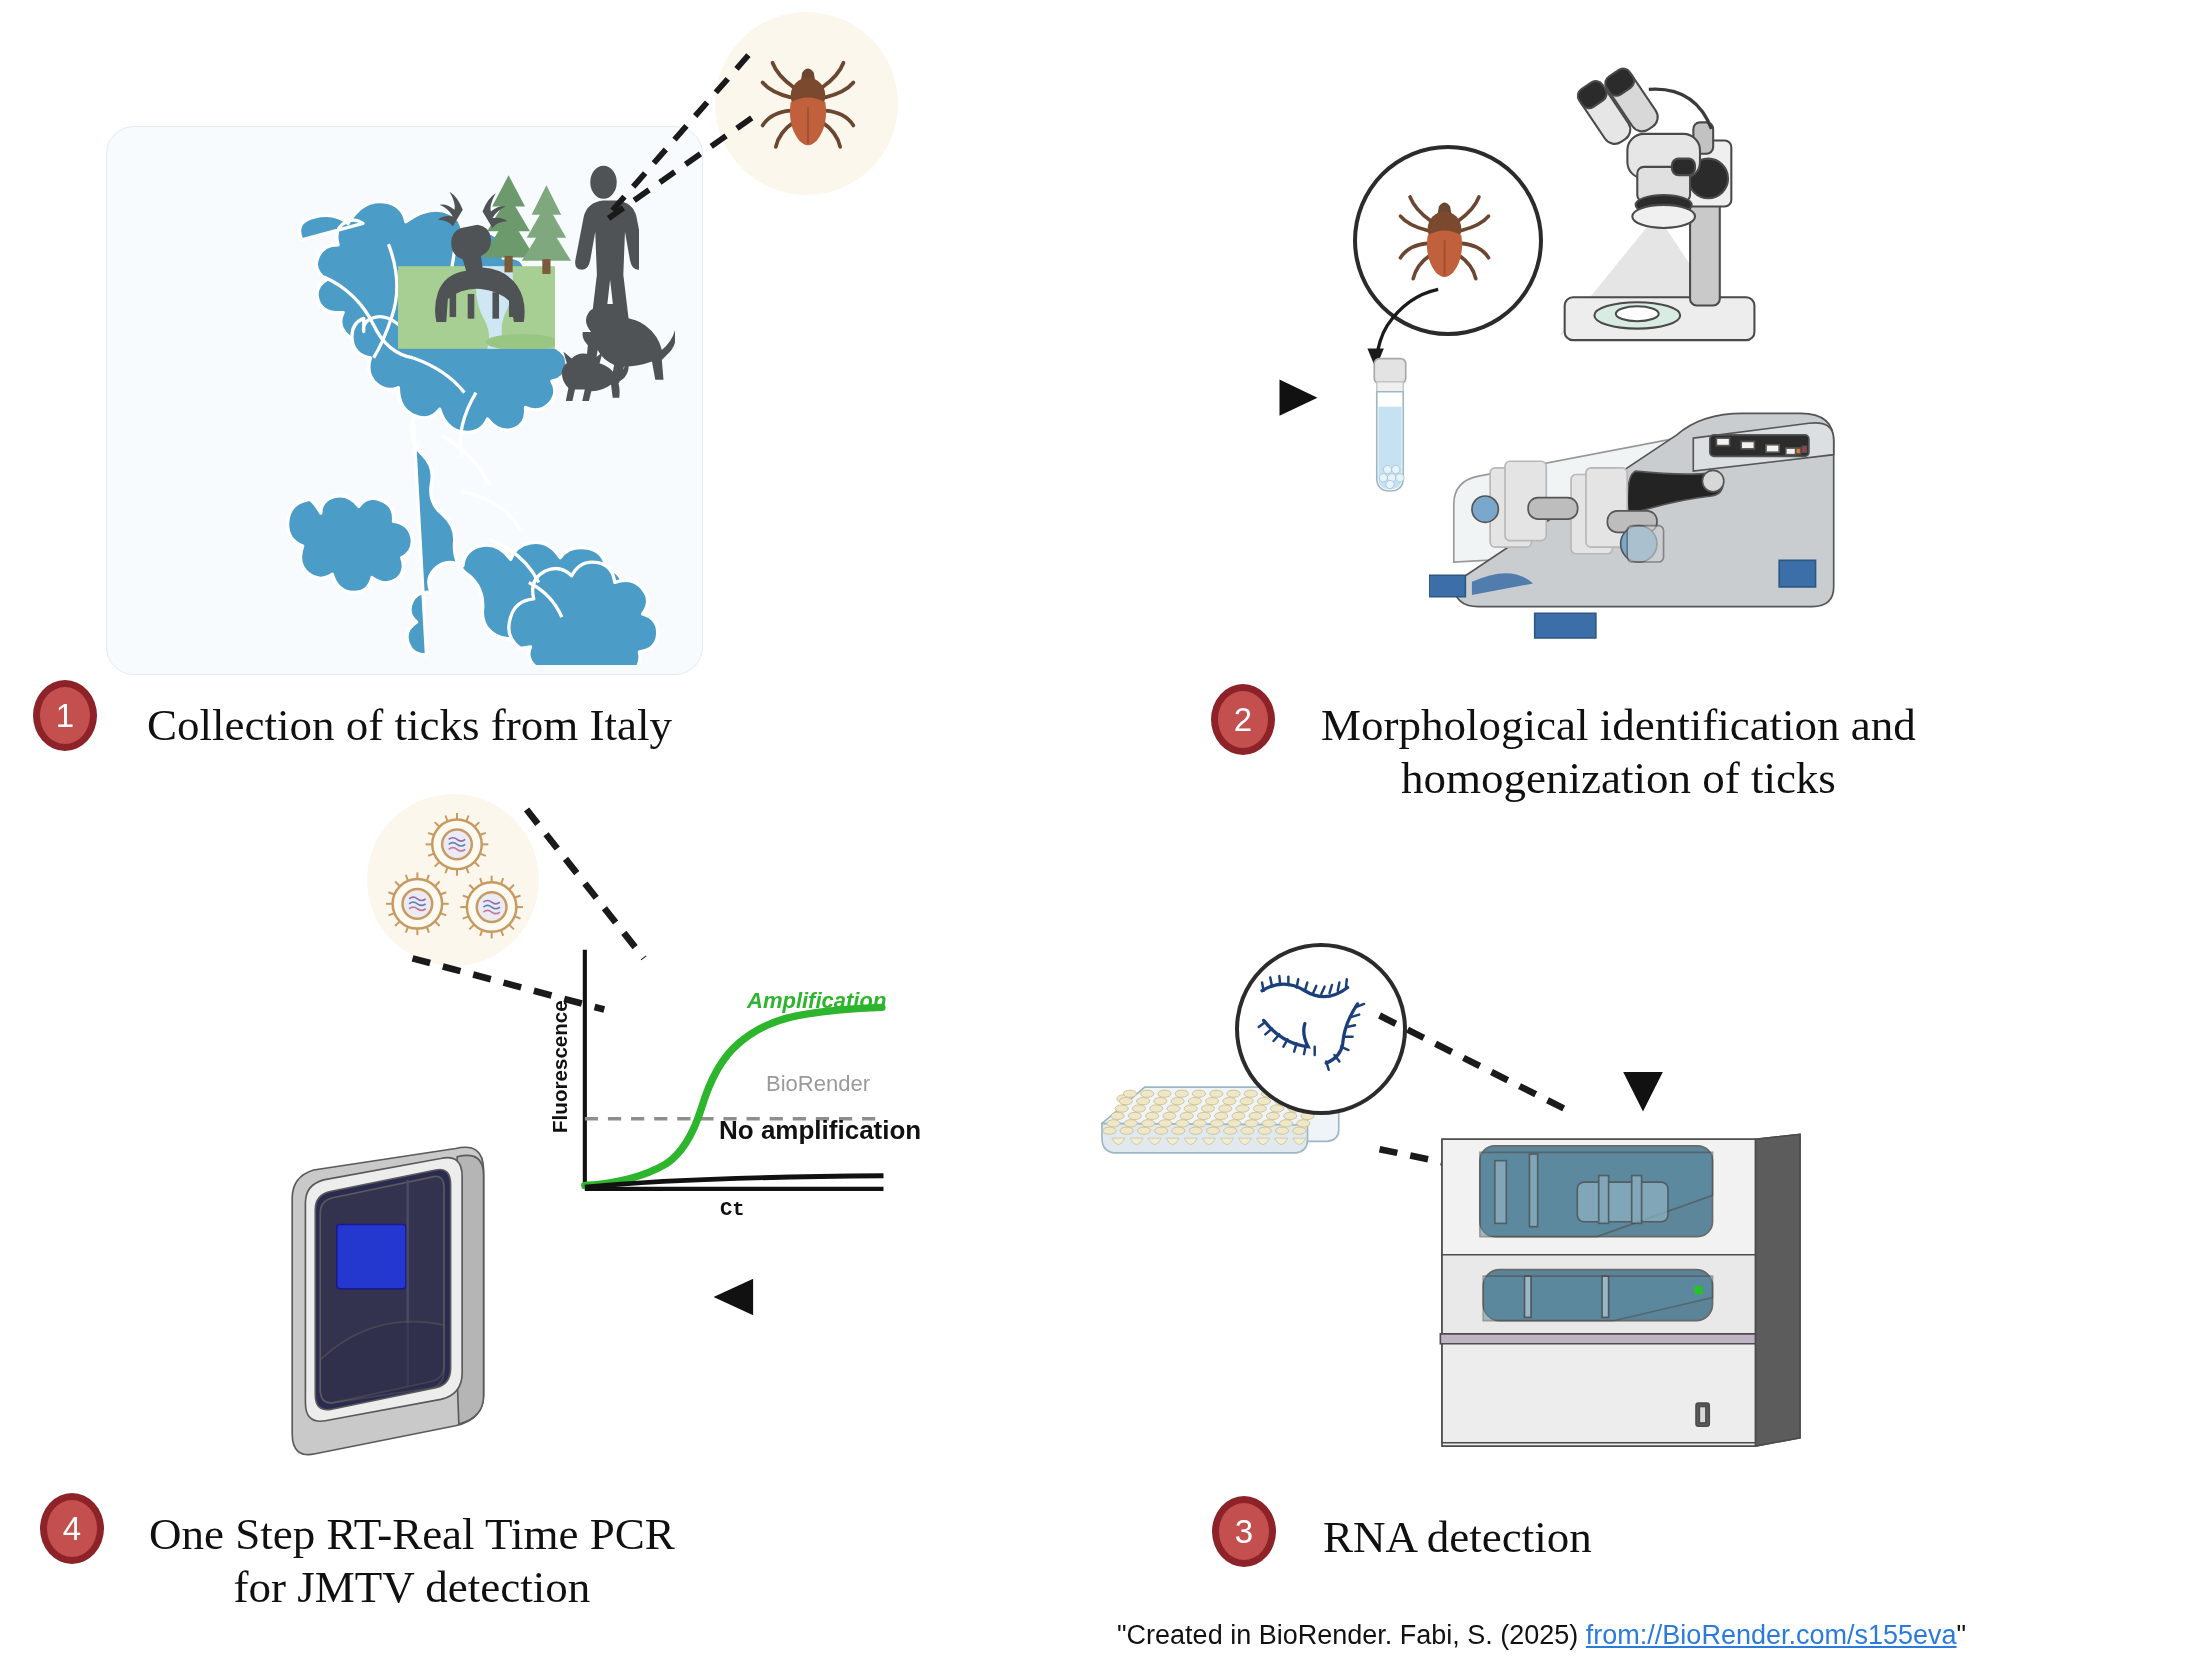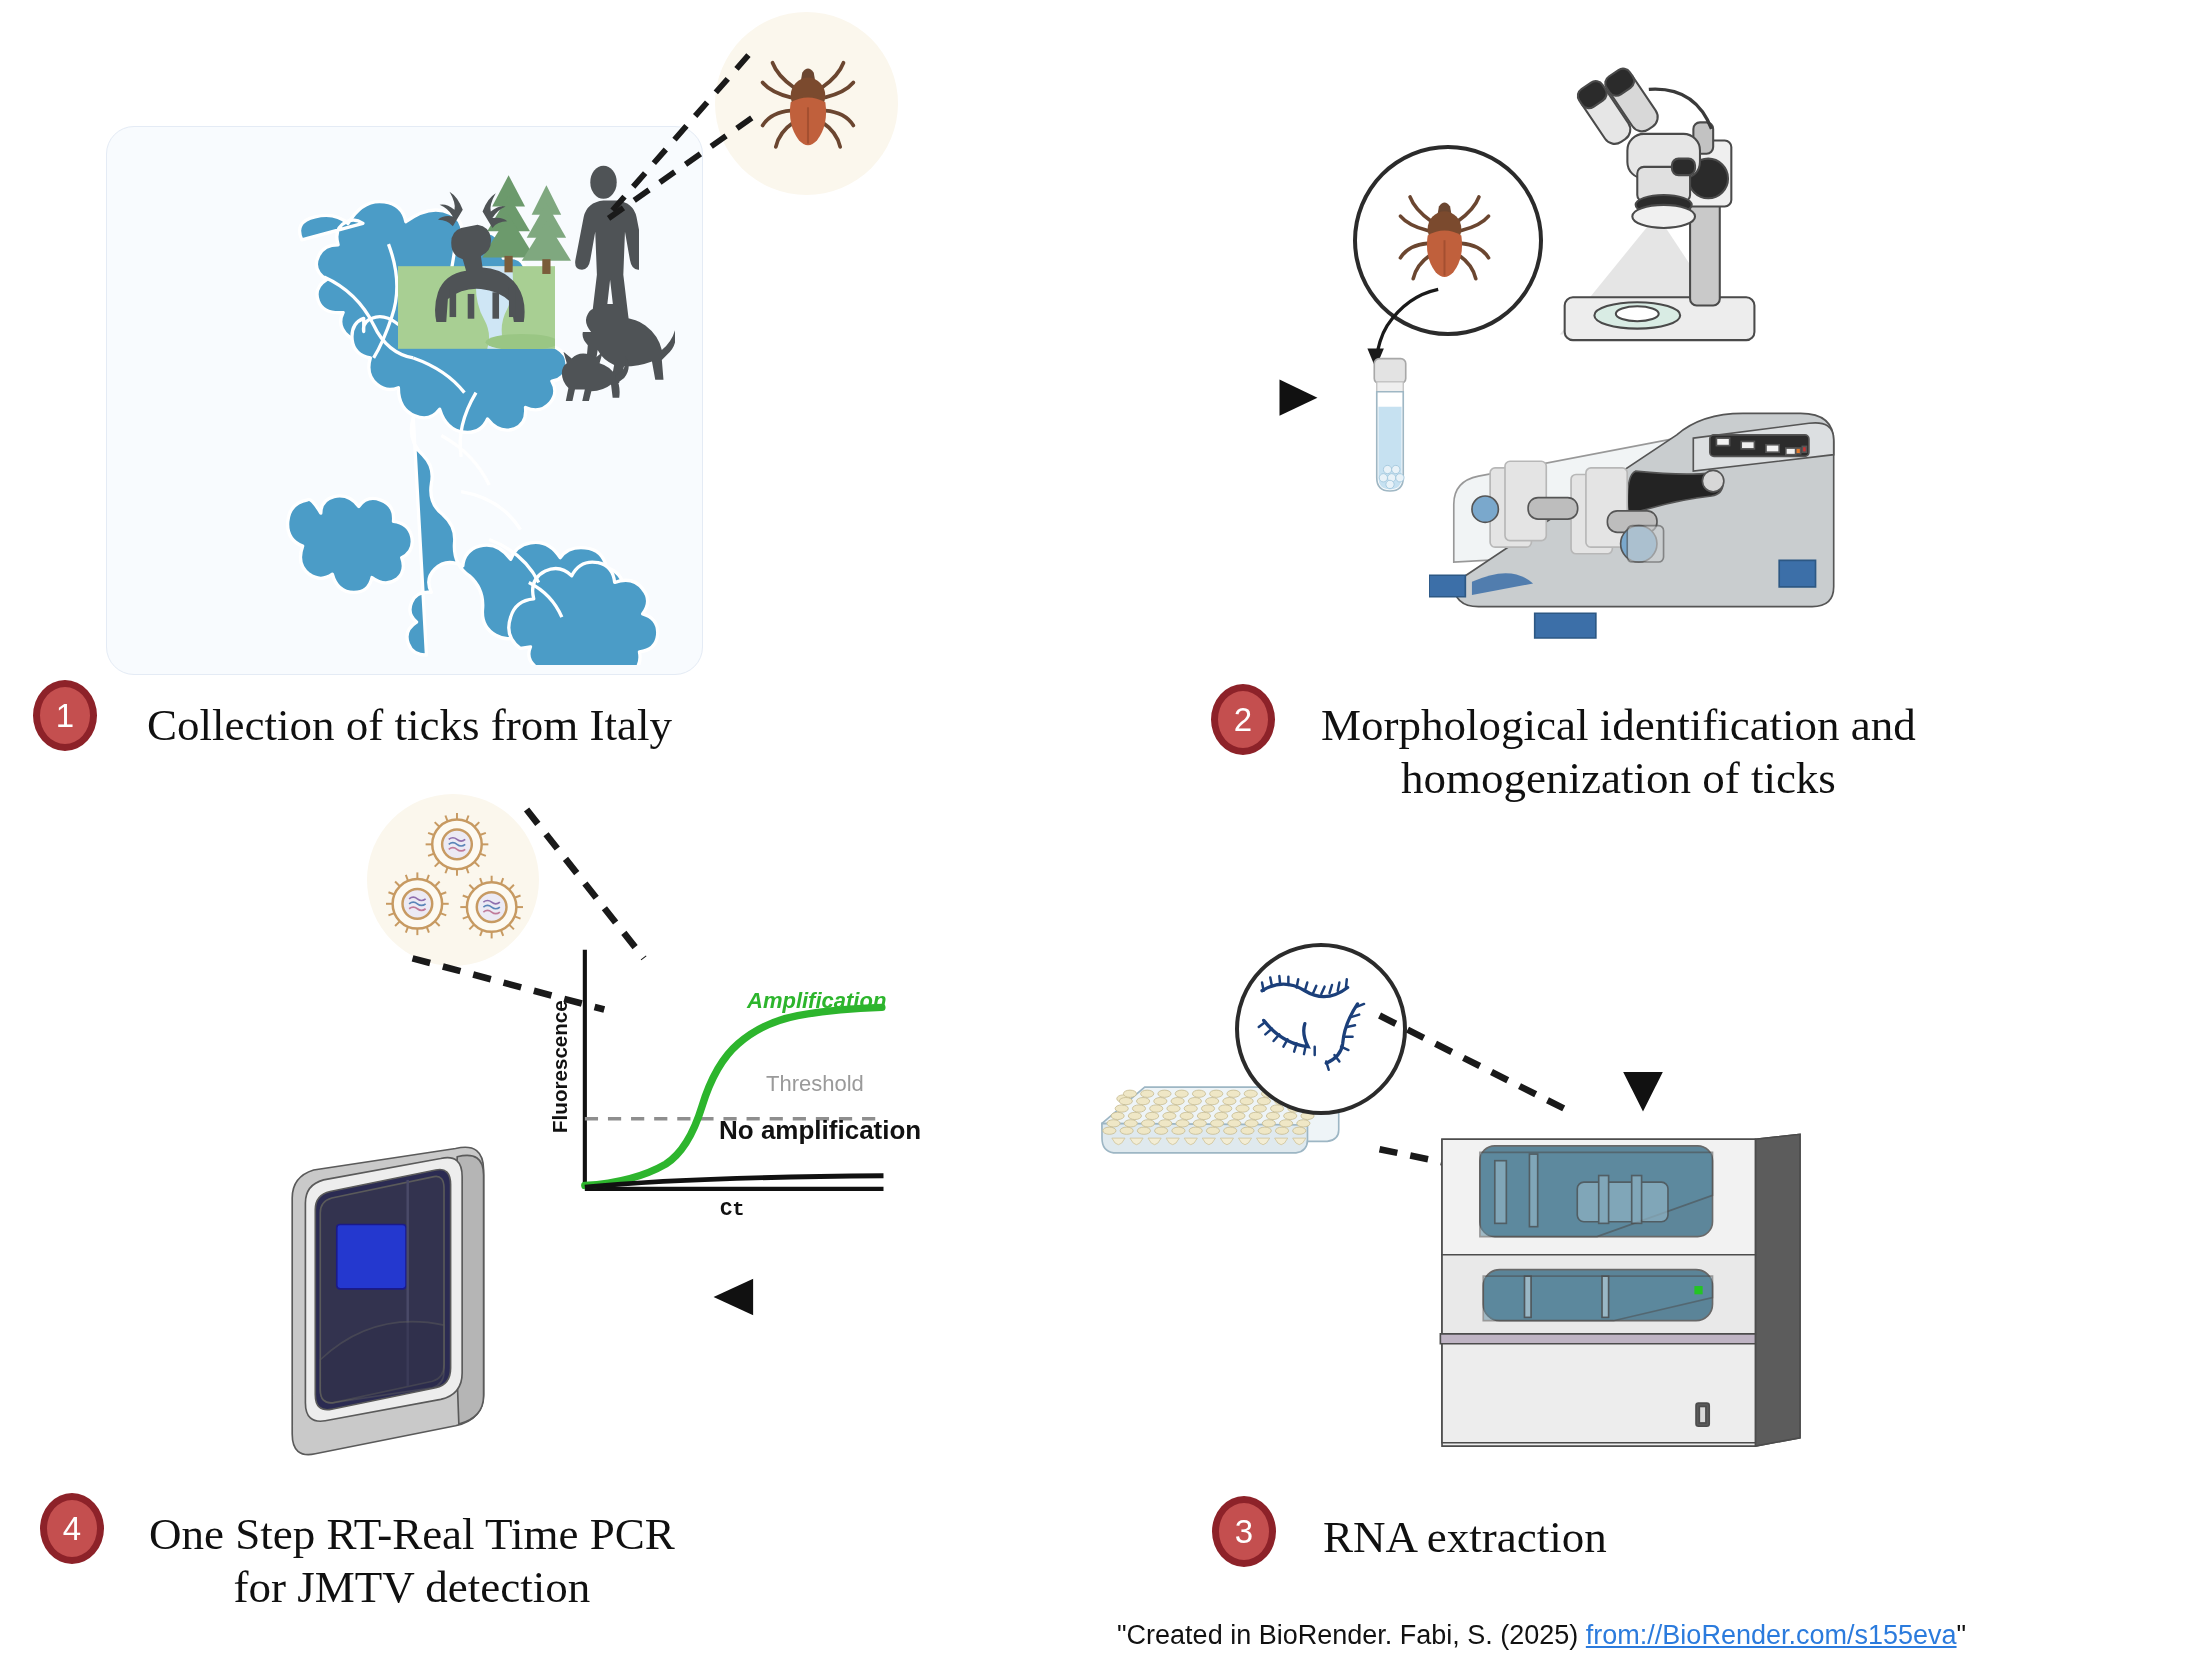--- a/index.html
+++ b/index.html
@@ -425,21 +425,21 @@
 </svg>
 
 <svg class="abs" style="left:537px;top:941px;width:363px;height:306px;" viewBox="0 0 440 370">
   <line x1="58" y1="10" x2="58" y2="300" stroke="#111" stroke-width="5"></line>
   <line x1="58" y1="300" x2="420" y2="300" stroke="#111" stroke-width="5"></line>
   <line x1="58" y1="215" x2="420" y2="215" stroke="#8e8e8e" stroke-width="4" stroke-dasharray="16 12"></line>
   <path d="M58 296 q60 -4 98 -26 q28 -18 44 -70 q16 -52 44 -76 q30 -26 72 -34 q42 -8 102 -10" stroke="#2db52d" stroke-width="9" fill="none" stroke-linecap="round"></path>
   <path d="M58 298 q120 -12 362 -14" stroke="#111" stroke-width="6" fill="none"></path>
 </svg>
 <div class="abs chart-lbl lbl-amp" style="left:747px;top:988px;font-style:italic;">Amplification</div>
-<div class="abs chart-lbl lbl-thr" style="left:766px;top:1071px;">Threshold</div>
+<div class="abs chart-lbl lbl-thr" style="left:766px;top:1071px;">BioRender</div>
 <div class="abs chart-lbl lbl-noamp" style="left:719px;top:1115px;">No amplification</div>
 <div class="abs chart-lbl lbl-ct" style="left:720px;top:1198px;font-family:Liberation Mono, monospace;">Ct</div>
 <div class="abs chart-lbl lbl-fluo" style="left:548px;top:1133px;">Fluorescence</div>
 
 <div class="abs cream-circle" style="left:367px;top:794px;width:172px;height:172px;"></div>
 <svg class="abs" style="left:386px;top:813px;width:137px;height:137px;" viewBox="0 0 166 166">
   <g stroke="#c79a62" stroke-width="3" fill="none">
     <g transform="translate(54,6)">
       <circle cx="32" cy="32" r="30" fill="#fdfaf2"></circle>
       <circle cx="32" cy="32" r="18" fill="#eceaf4"></circle>
@@ -563,21 +563,21 @@
 </svg>
 
 <div class="abs badge" style="left:33px;top:680px;">1</div>
 <div class="abs steplabel" style="left:147px;top:699px;">Collection of ticks from Italy</div>
 
 <div class="abs badge" style="left:1211px;top:684px;">2</div>
 <div class="abs steplabel" style="left:1321px;top:699px;text-align:center;">Morphological identification and
 homogenization of ticks</div>
 
 <div class="abs badge" style="left:1212px;top:1496px;">3</div>
-<div class="abs steplabel" style="left:1323px;top:1511px;">RNA extraction</div>
+<div class="abs steplabel" style="left:1323px;top:1511px;">RNA detection</div>
 
 <div class="abs badge" style="left:40px;top:1493px;">4</div>
 <div class="abs steplabel" style="left:149px;top:1508px;text-align:center;">One Step RT-Real Time PCR
 for JMTV detection</div>
 
 <div class="abs footer" style="left:1117px;top:1620px;">
   <span>"</span><span>Created in BioRender. Fabi, S. (2025) </span><a href="#">from://BioRender.com/s155eva</a><span>"</span>
 </div>
 
 

